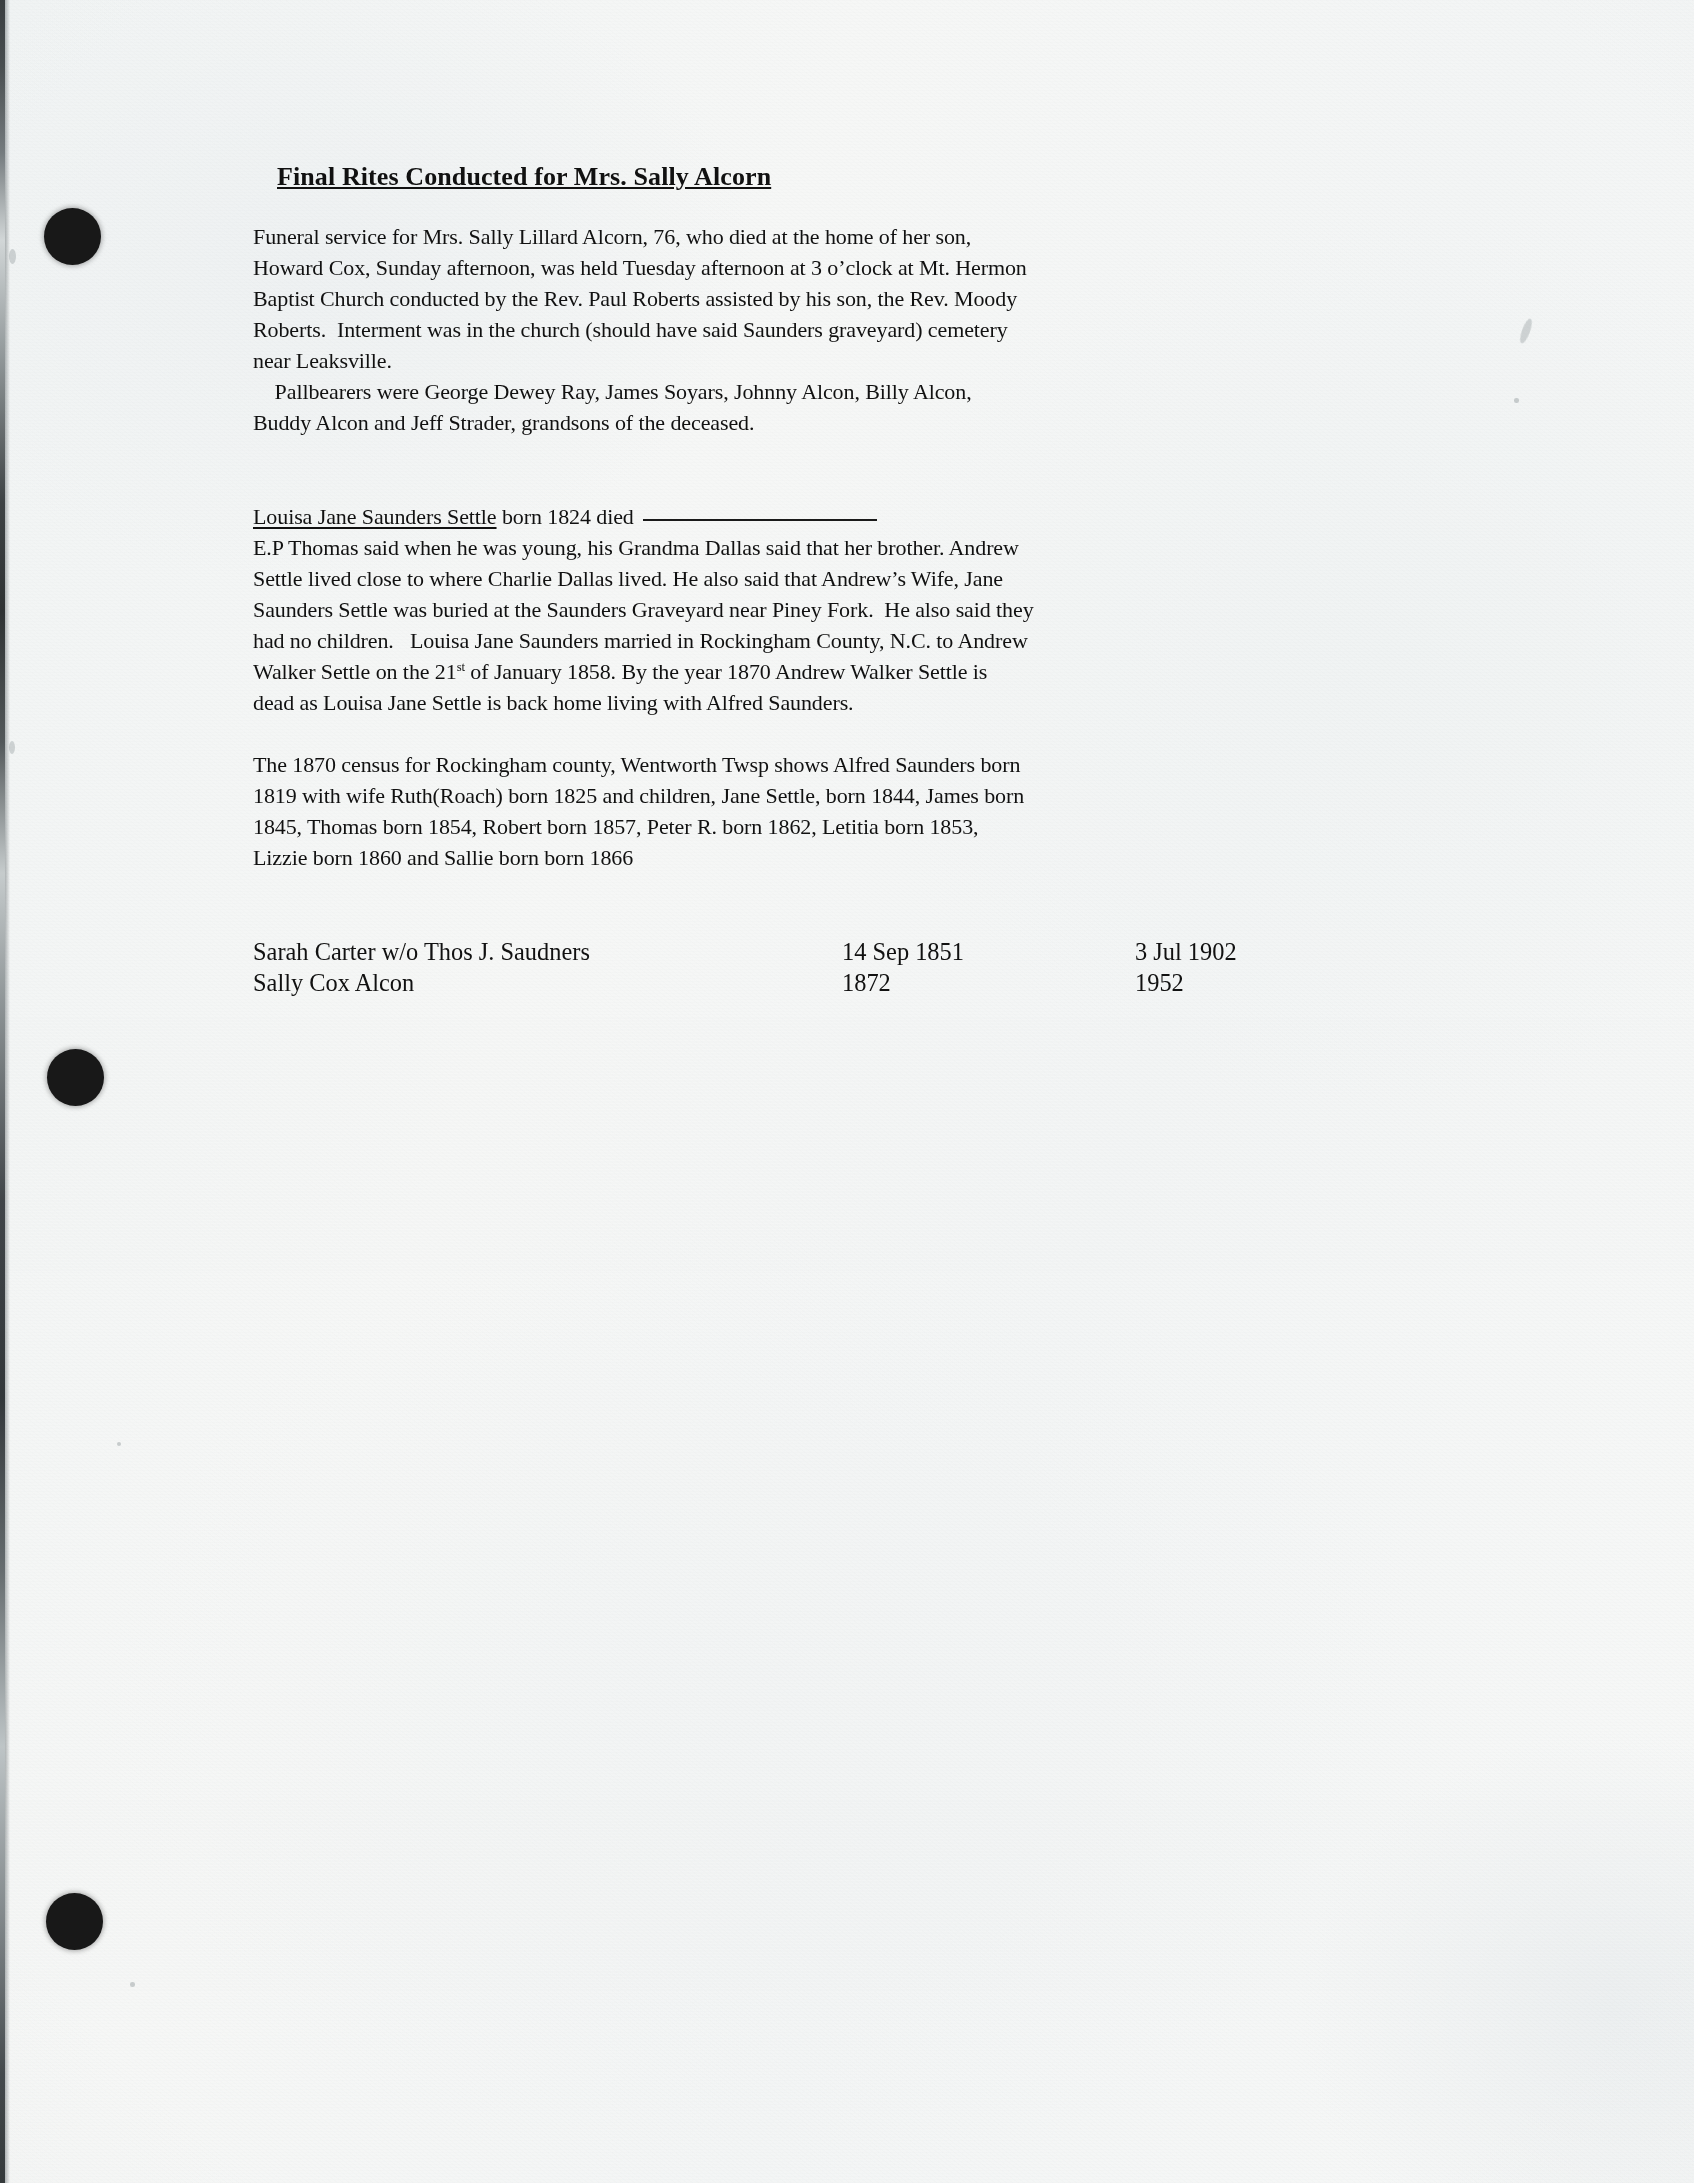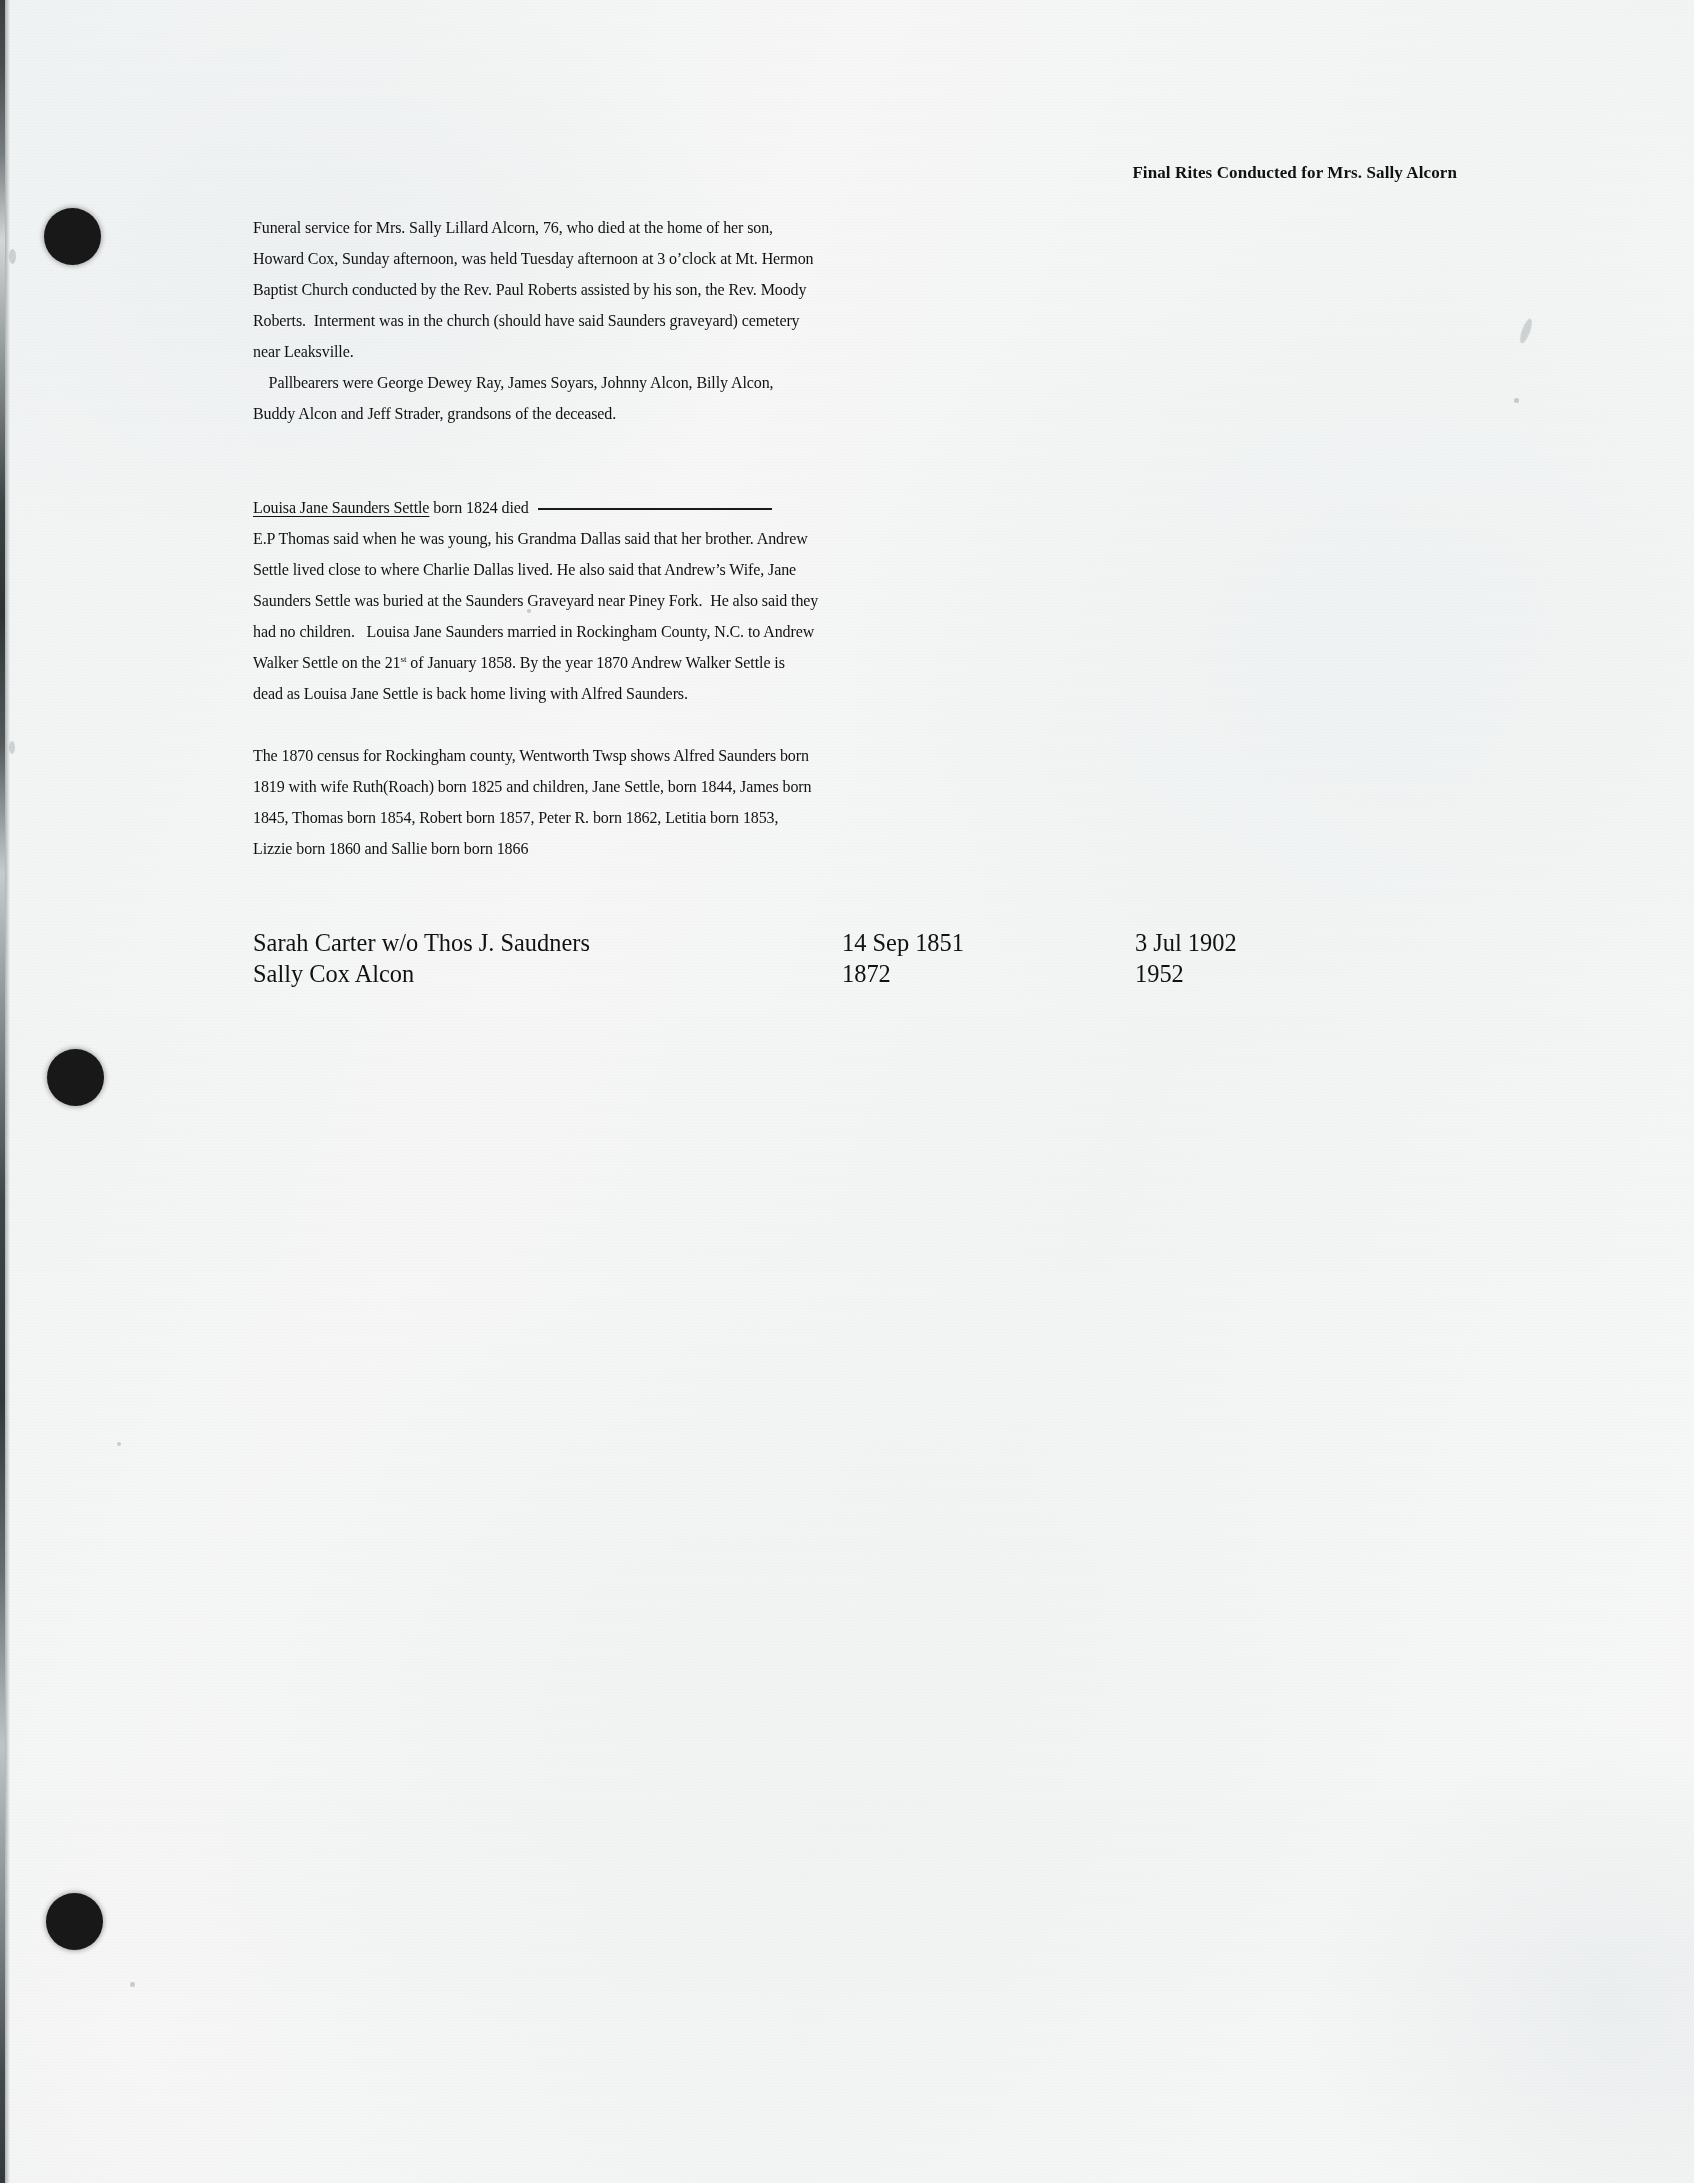--- a/index.html
+++ b/index.html
@@ -79,31 +79,32 @@
 
   
   .doc {
     position: absolute;
     left: 253px;
     top: 164px;
     width: 1204px;
   }
 
   .doc-title {
-    text-align: right;
-    font-size: 17px;
+    text-align: left;
+    font-size: 26px;
     line-height: 1.0;
     letter-spacing: 0.1px;
     margin: 0 0 31px 0;
     padding-left: 24px;
+    text-decoration: underline;
   }
 
   p.para {
     margin: 0;
-    font-size: 16px;
+    font-size: 22px;
     line-height: 31px;
     letter-spacing: -0.1px;
     text-align: left;
     white-space: pre-wrap;
   }
 
   .gap-sm { height: 31px; }
   .gap-md { height: 63px; }
 
   .u { text-decoration: underline; text-underline-offset: 2.5px; }

